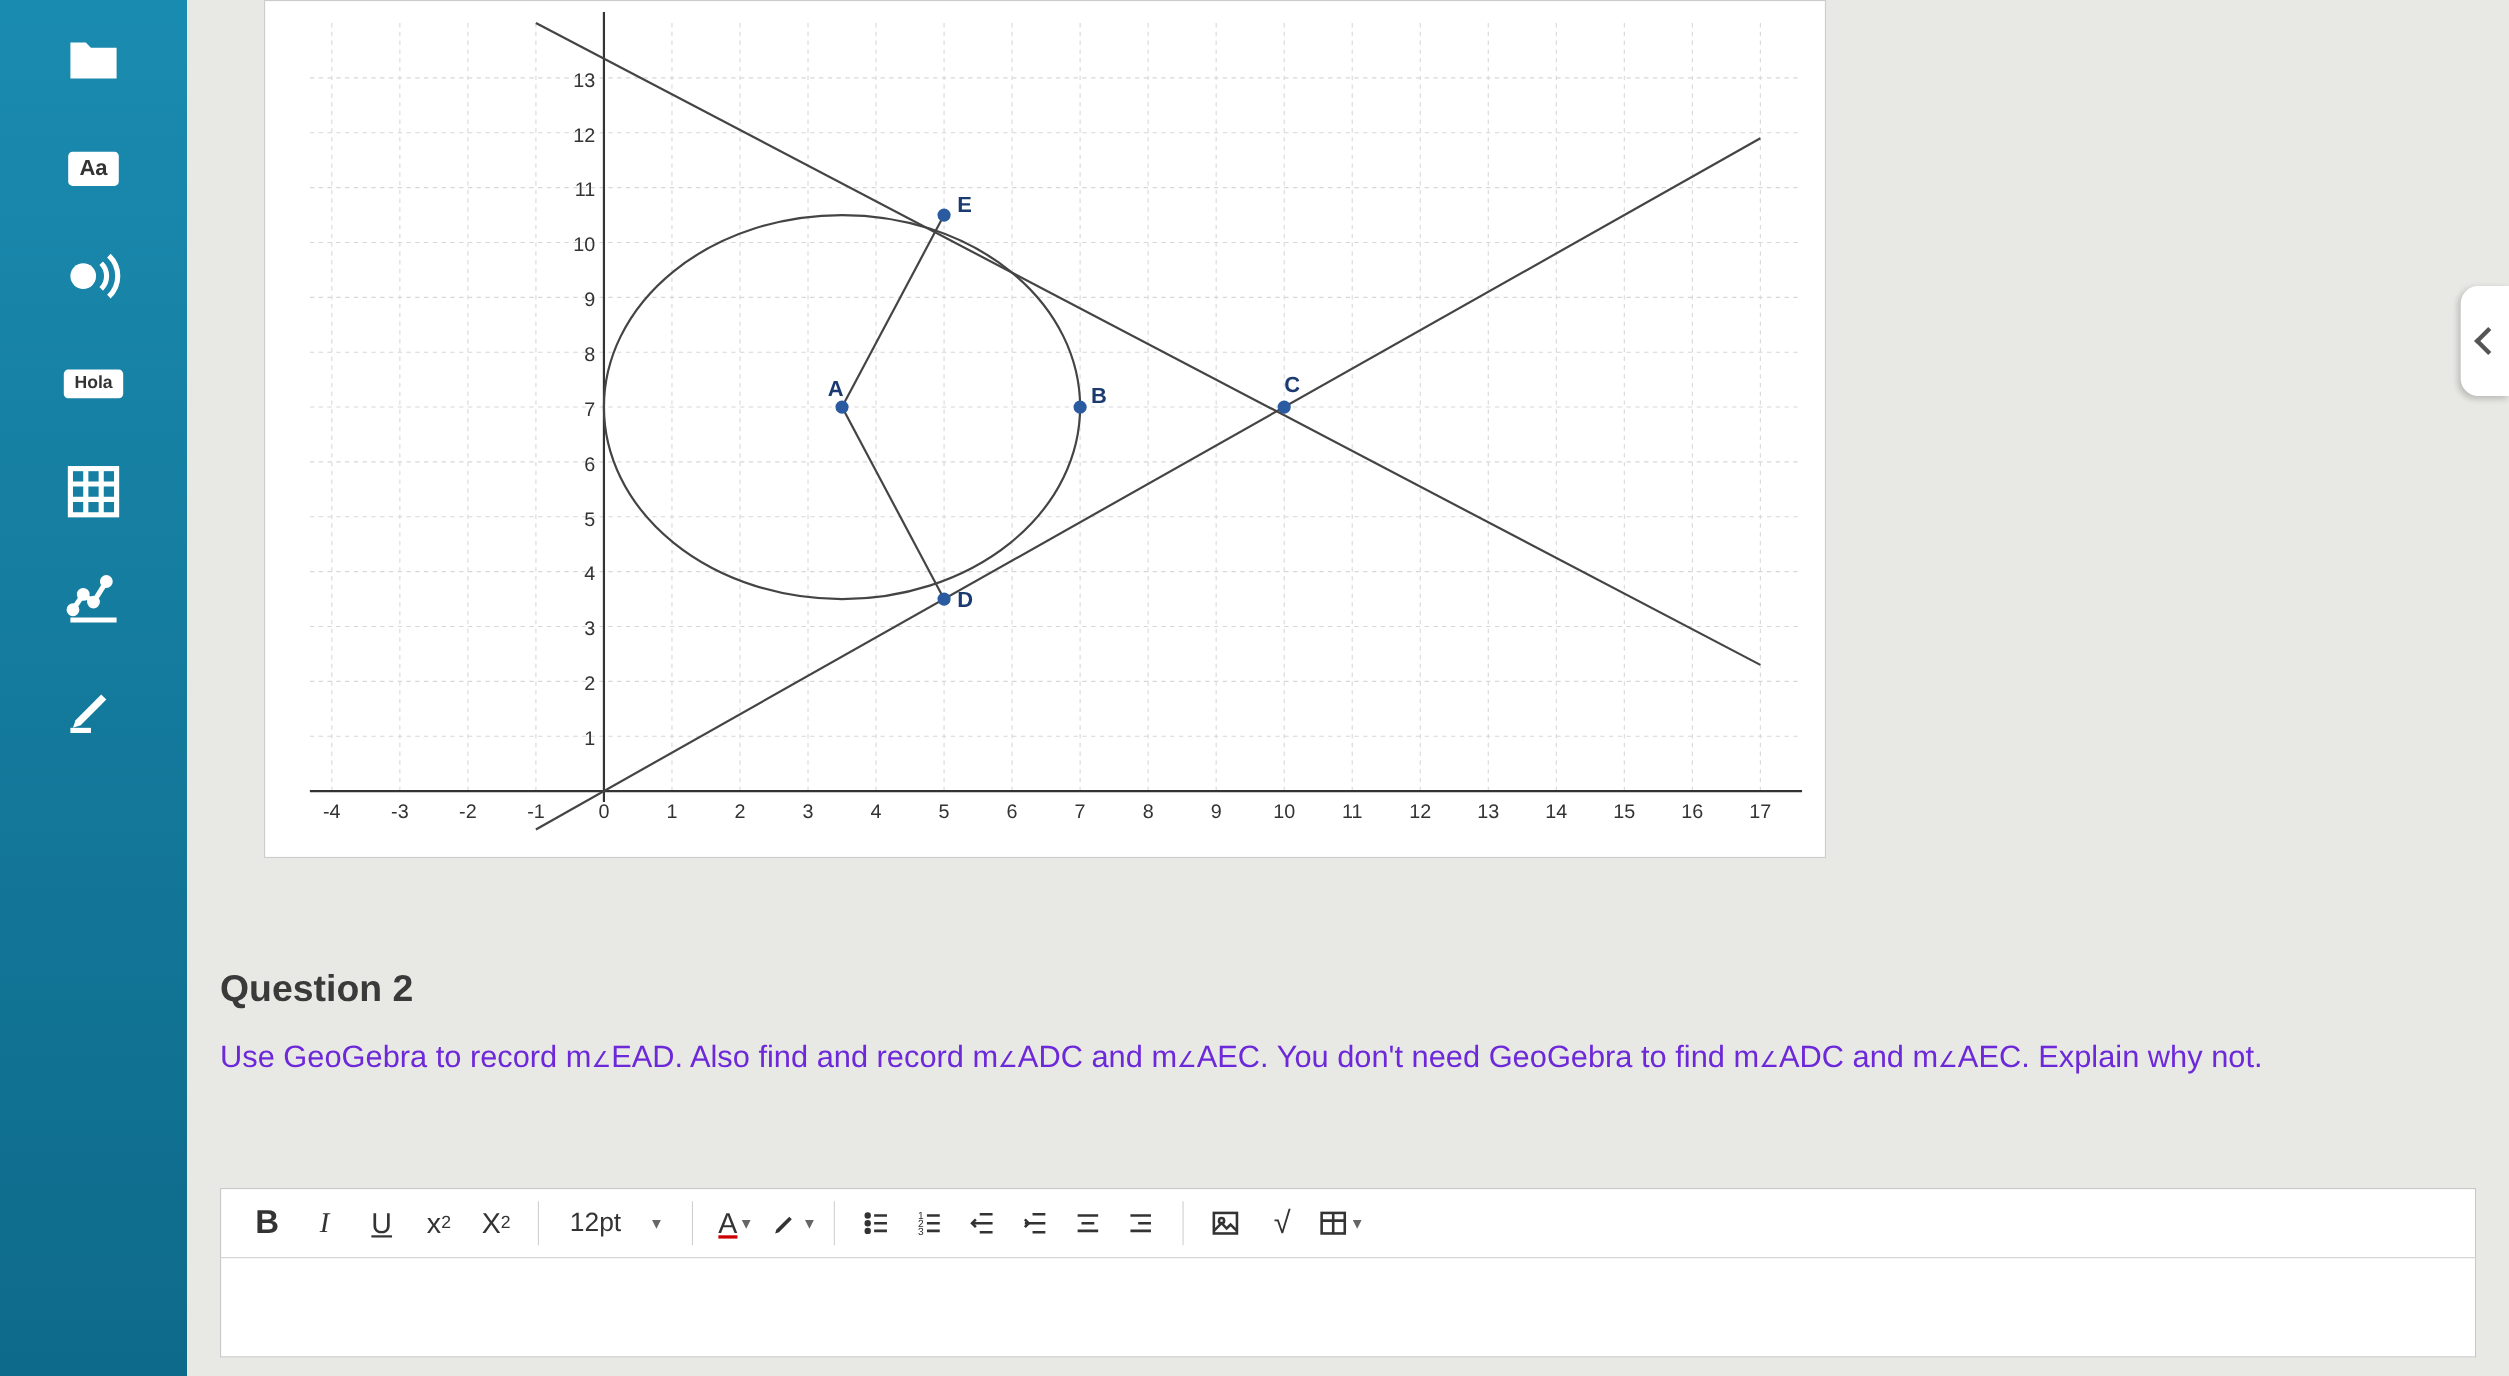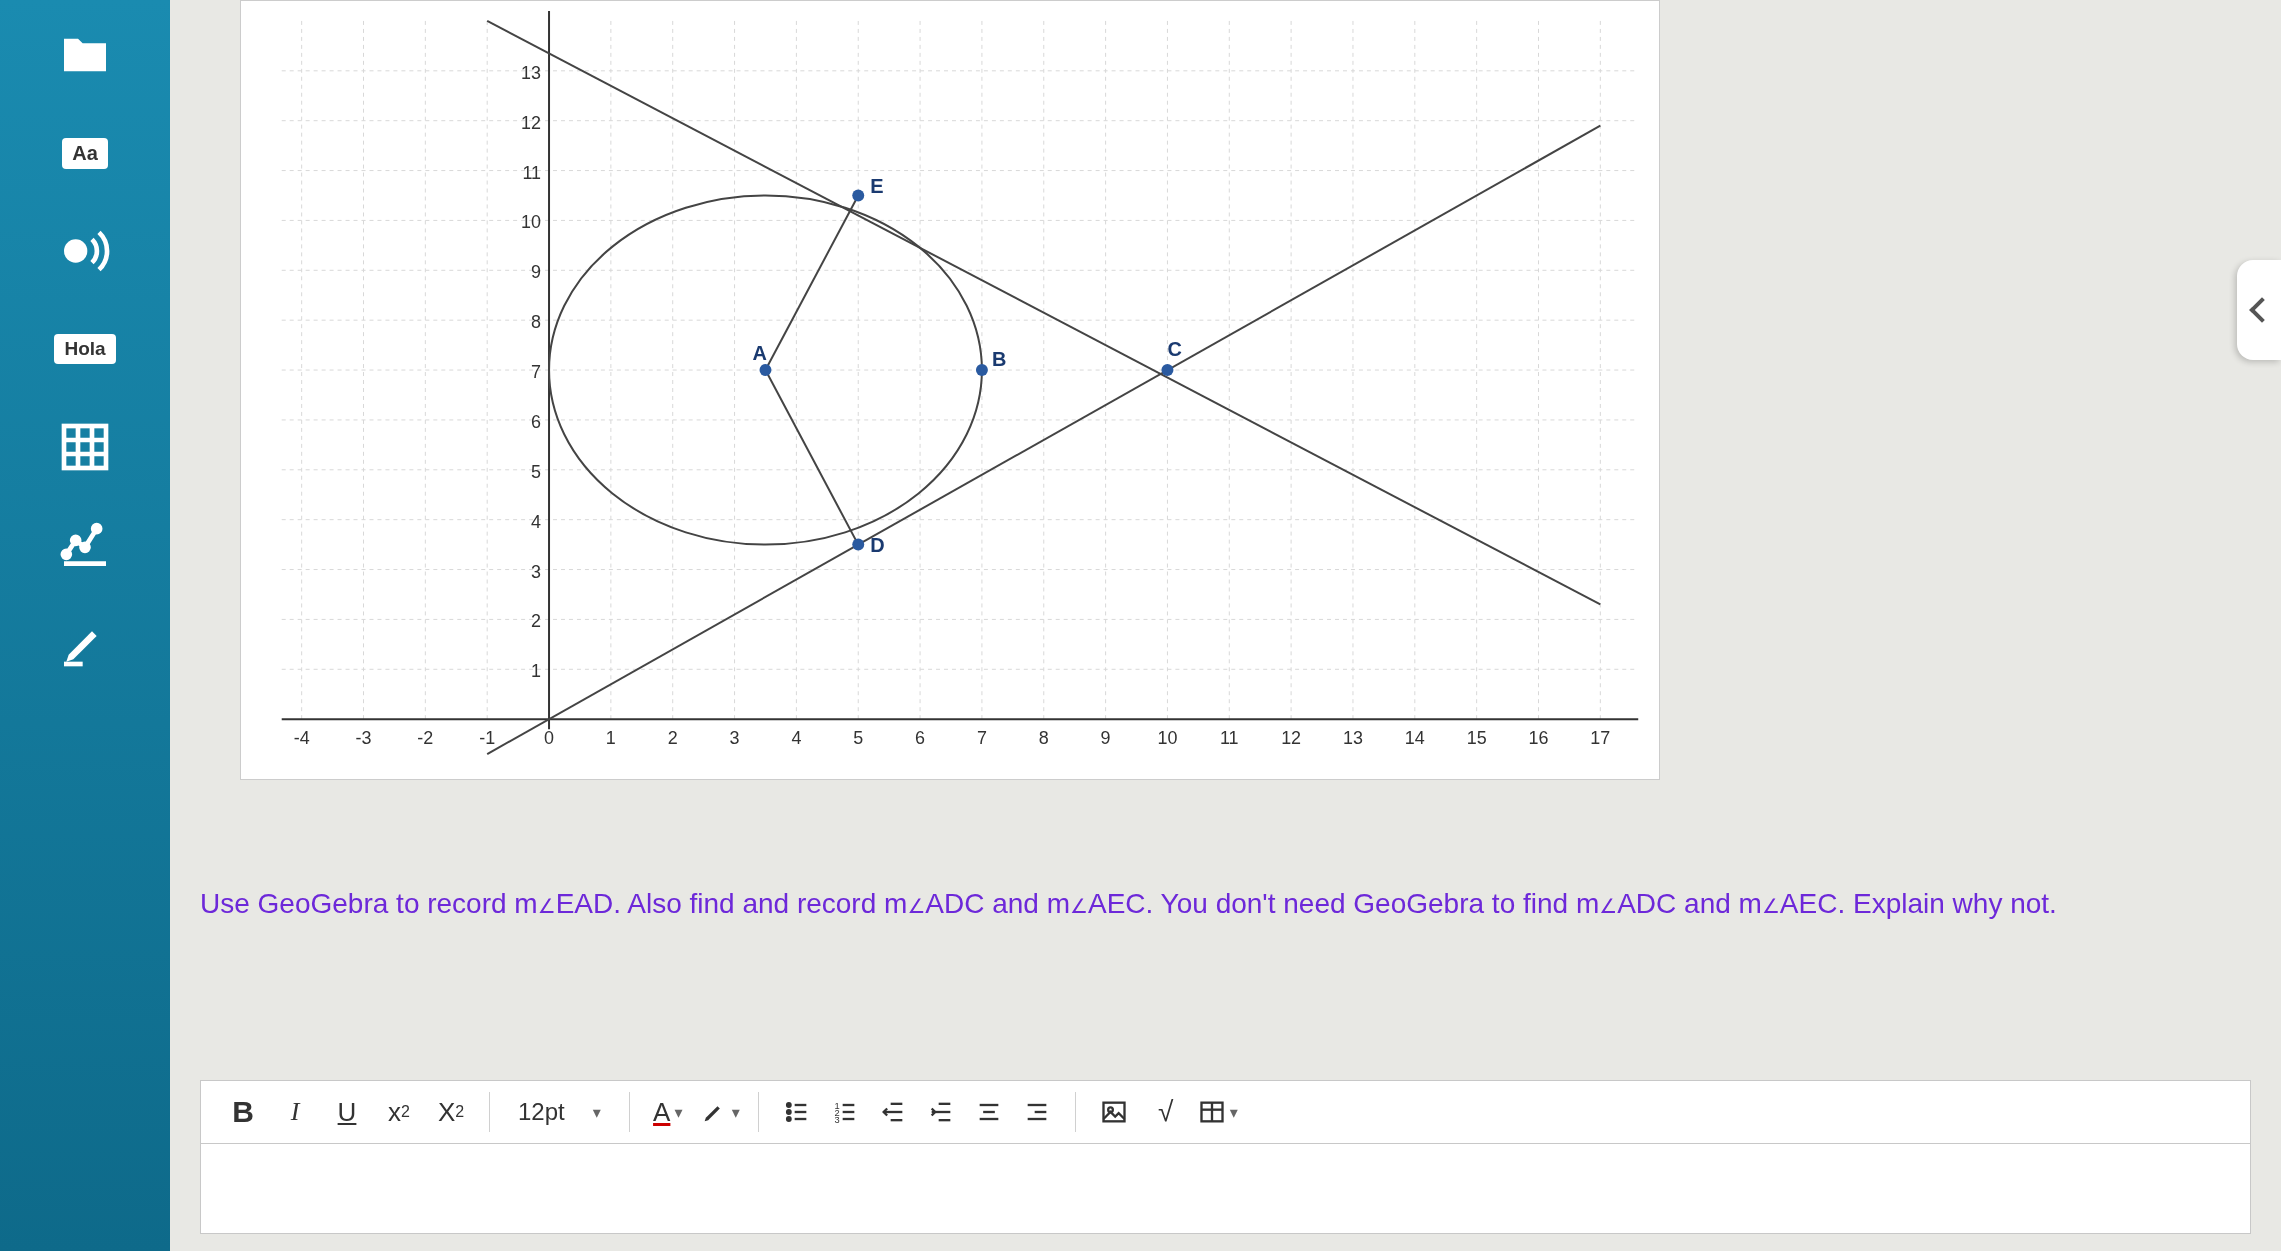--- a/index.html
+++ b/index.html
@@ -160,21 +160,21 @@
   <div class="sidebar-item">
     <span class="label-box">Aa</span>
   </div>
   <div class="sidebar-item">
     <svg viewBox="0 0 24 24" fill="#fff">
         <circle cx="8" cy="12" r="5"></circle>
         <path d="M15 7a7 7 0 010 10M18 4a11 11 0 010 16" stroke="#fff" stroke-width="2" fill="none"></path>
       </svg>
   </div>
   <div class="sidebar-item">
-    <span class="label-box" style="font-size:19px">Hola</span>
+    <span class="label-box" style="font-size:16px">Hola</span>
   </div>
   <div class="sidebar-item">
     <svg viewBox="0 0 24 24" fill="none" stroke="#fff" stroke-width="2">
         <rect x="3" y="3" width="18" height="18"></rect>
         <path d="M3 9h18M3 15h18M9 3v18M15 3v18"></path>
       </svg>
   </div>
   <div class="sidebar-item">
     <svg viewBox="0 0 24 24" fill="none" stroke="#fff" stroke-width="2">
         <path d="M3 20h18M4 16l4-6 4 3 5-8"></path>
@@ -299,20 +299,21 @@
           <text x="928" y="356" font-size="20" fill="#1a3a70" font-weight="bold">C</text>
         <circle cx="618" cy="545" r="6" fill="#2a5aa0"></circle>
           <text x="630" y="552" font-size="20" fill="#1a3a70" font-weight="bold">D</text>
         <circle cx="618" cy="195" r="6" fill="#2a5aa0"></circle>
           <text x="630" y="192" font-size="20" fill="#1a3a70" font-weight="bold">E</text>
       </g>
     </svg>
   </div>
 
   <div class="question-block">
+    <div class="q-title">Question 2</div>
     <div class="q-body">
       <span>Use GeoGebra to record m</span><span class="angle-sym">∠</span><span>EAD</span><span>. Also find and record m</span><span class="angle-sym">∠</span><span>ADC</span><span> and m</span><span class="angle-sym">∠</span><span>AEC</span><span>. You don't need GeoGebra to find m</span><span class="angle-sym">∠</span><span>ADC</span><span> and m</span><span class="angle-sym">∠</span><span>AEC</span><span>. Explain why not.</span>
     </div>
   </div>
 
   <div class="editor-toolbar">
     <button class="tb-btn bold">B</button>
     <button class="tb-btn italic">I</button>
     <button class="tb-btn underline">U</button>
     <button class="tb-btn sup-x">x<sup>2</sup></button>

